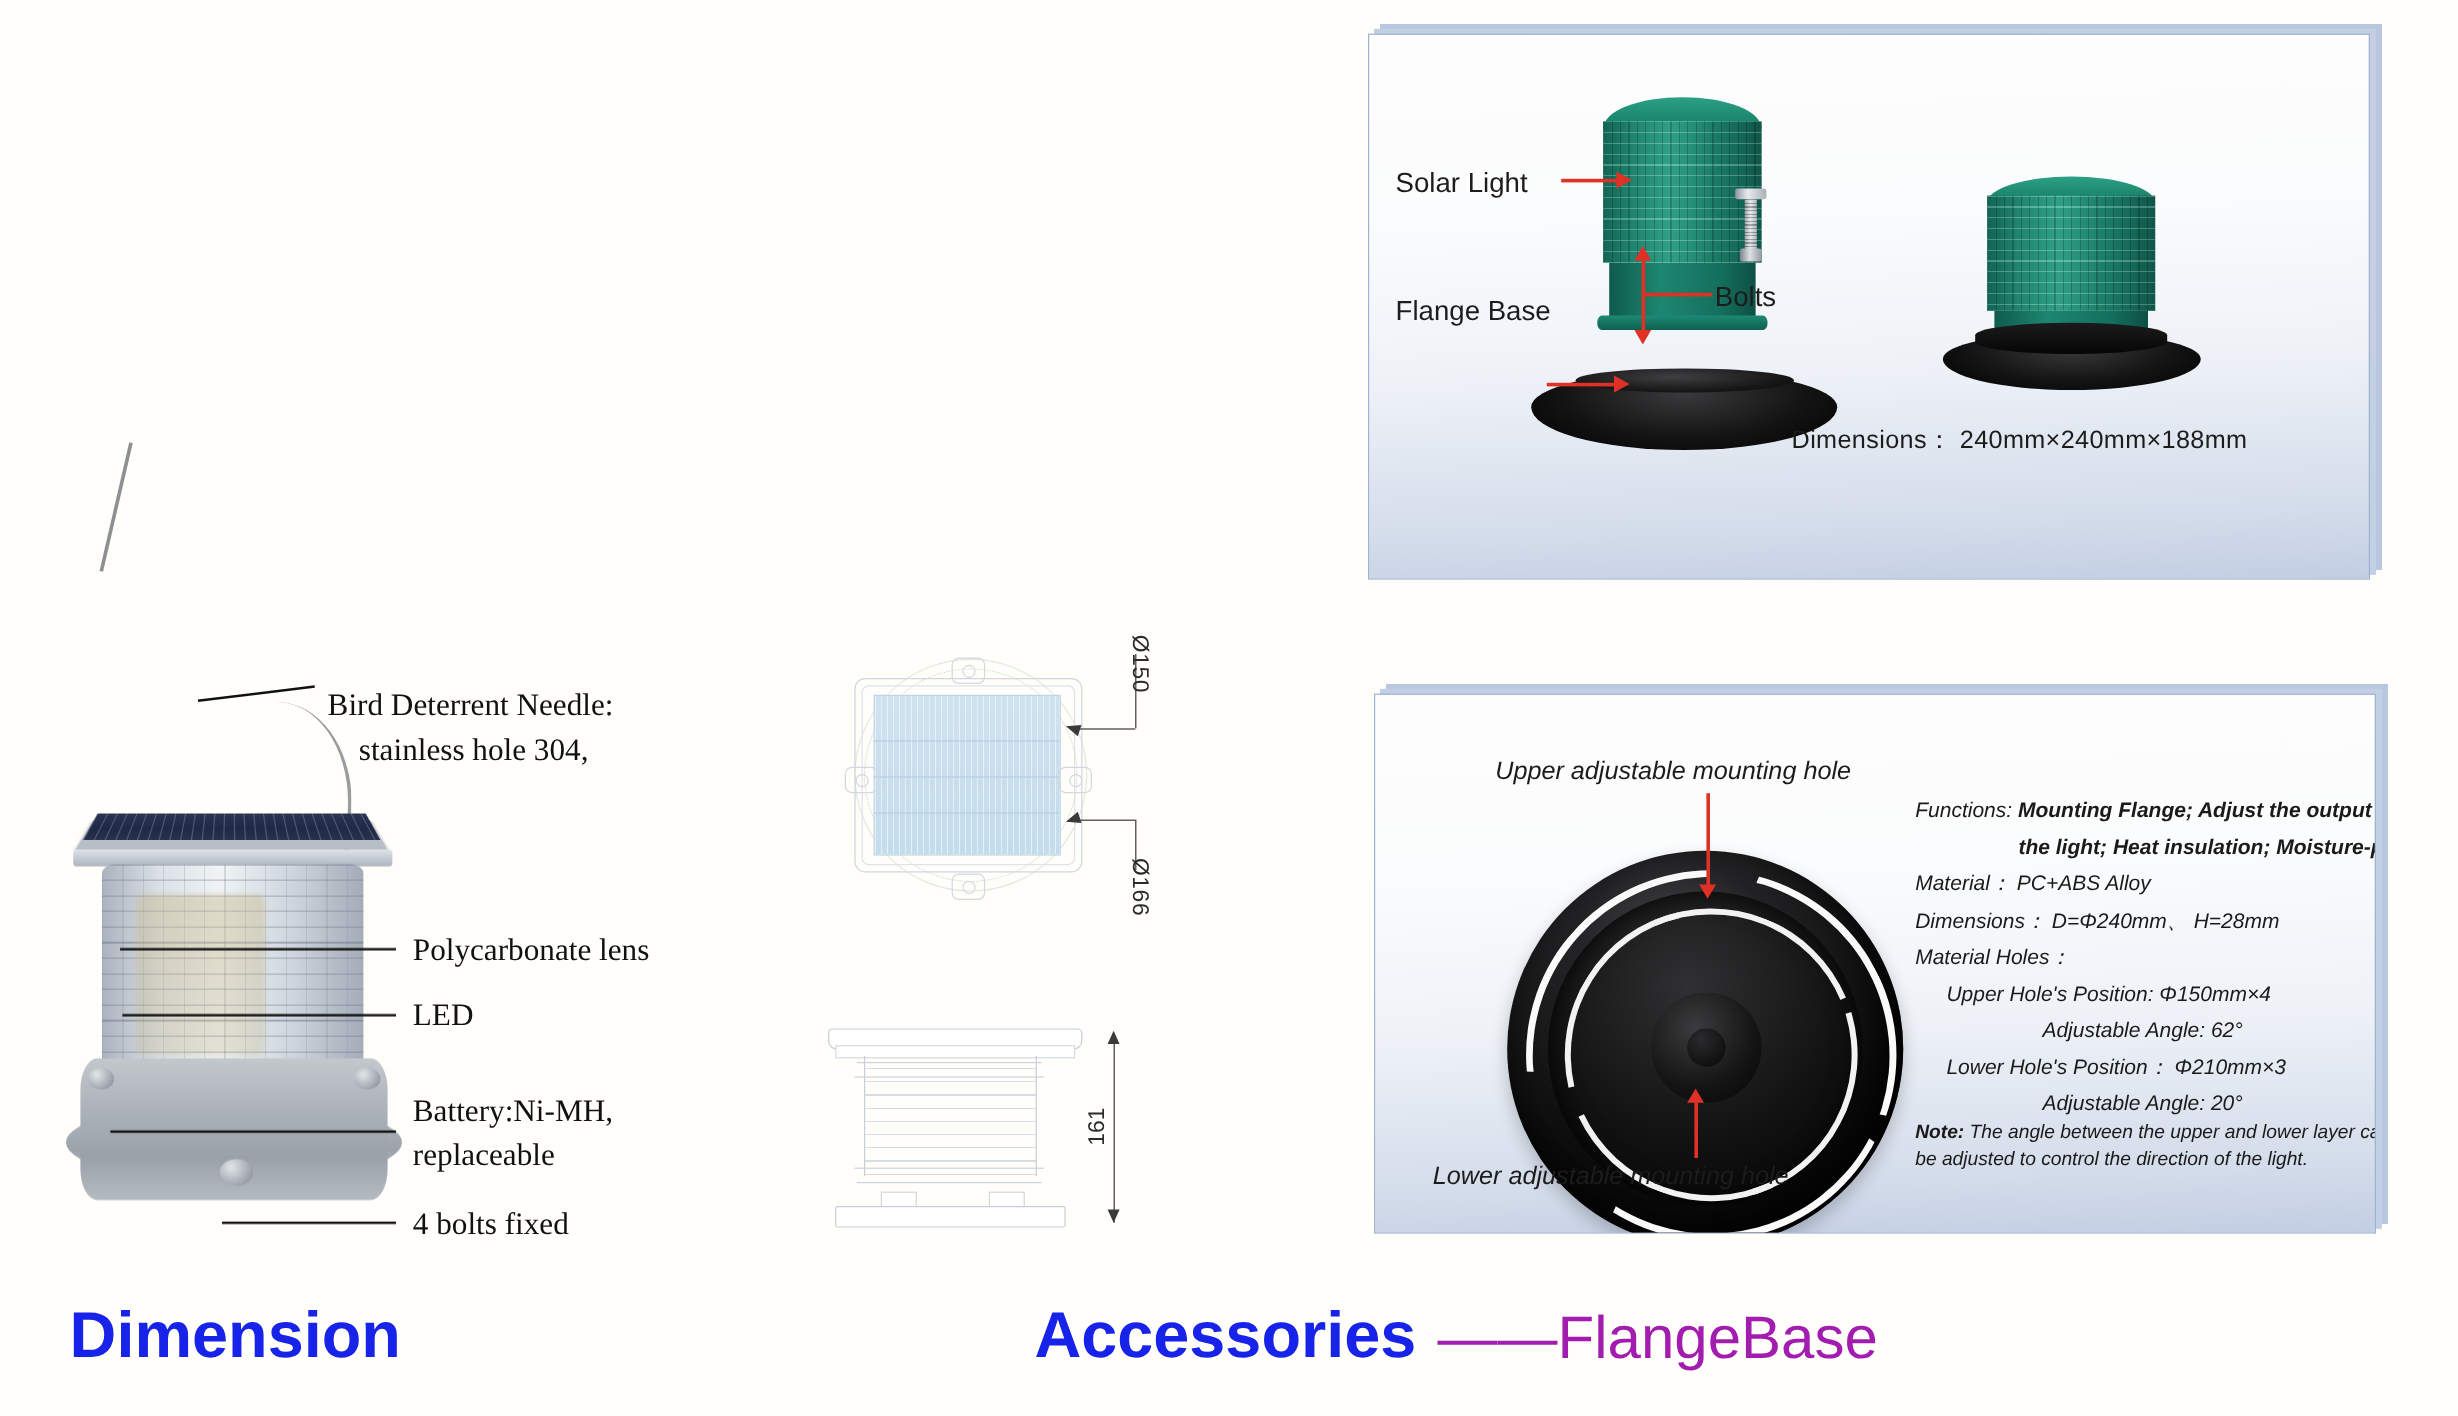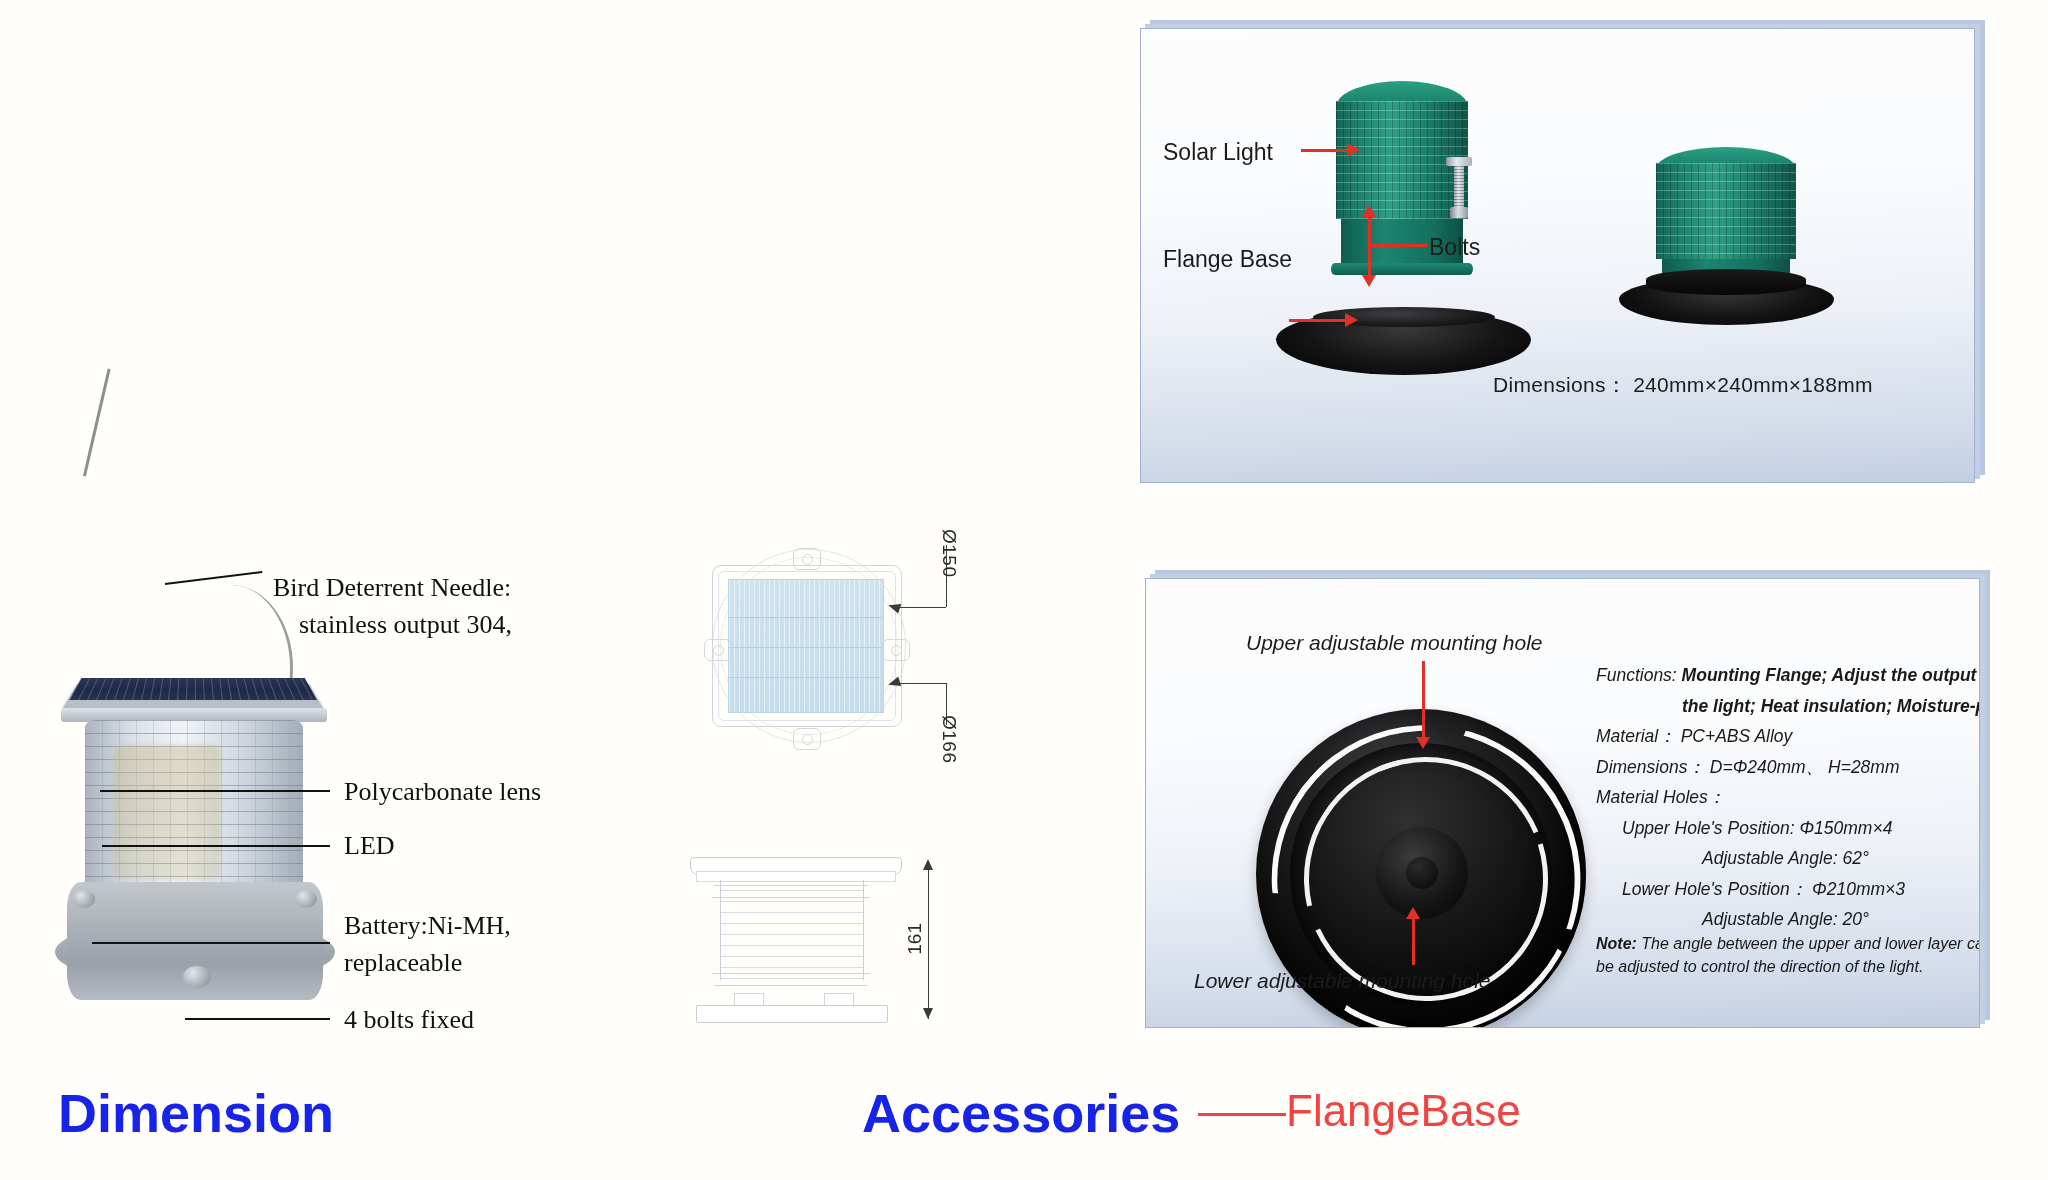--- a/index.html
+++ b/index.html
@@ -266,21 +266,21 @@
   .b{font-weight:bold;}
 
   
   .heading{
     position:absolute;font-family:"Liberation Sans",sans-serif;
     font-weight:bold;font-size:54px;white-space:nowrap;
   }
   .heading.blue{color:#1723e8;}
   .sub-heading{
     position:absolute;font-family:"Liberation Sans",sans-serif;
-    font-size:44px;color:#ef4444;white-space:nowrap;
+    font-size:50px;color:#a21caf;white-space:nowrap;
   }
 </style>
 </head>
 <body>
 
 <div class="slide">
 
   <div id="left-section">
 
     <div id="product-photo">
@@ -299,21 +299,21 @@
     </div>
 
     <div class="callout-line" style="left:165px;top:583px;width:98px;transform:rotate(-7deg);transform-origin:left center;"></div>
     <div class="callout-line" style="left:100px;top:790px;width:230px;"></div>
     <div class="callout-line" style="left:102px;top:845px;width:228px;"></div>
     <div class="callout-line" style="left:92px;top:942px;width:238px;"></div>
     <div class="callout-line" style="left:185px;top:1018px;width:145px;"></div>
 
     <div class="callout-text" style="left:273px;top:570px;">
       <div>Bird Deterrent Needle:</div>
-      <div style="padding-left:26px;">stainless output 304,</div>
+      <div style="padding-left:26px;">stainless hole 304,</div>
     </div>
 
     <div class="callout-text" style="left:344px;top:774px;">Polycarbonate lens</div>
 
     <div class="callout-text" style="left:344px;top:828px;">LED</div>
 
     <div class="callout-text" style="left:344px;top:908px;">
       <div>Battery:Ni-MH,</div>
       <div>replaceable</div>
     </div>
@@ -409,21 +409,21 @@
       <div class="panel-label" style="left:288px;top:205px;">Bolts</div>
       <div class="red-line" style="left:228px;top:215px;width:58px;height:3px;"></div>
       <div class="red-line" style="left:227px;top:186px;width:3px;height:62px;"></div>
       <div class="red-tri up" style="left:221px;top:176px;"></div>
       <div class="red-tri down" style="left:221px;top:246px;"></div>
 
       <div class="panel-label" style="left:22px;top:217px;">Flange Base</div>
       <div class="red-line" style="left:148px;top:290px;width:58px;height:3px;"></div>
       <div class="red-tri right" style="left:204px;top:284px;"></div>
 
-      <div class="dims-text" style="left:352px;top:342px;">Dimensions： 240mm×240mm×188mm</div>
+      <div class="dims-text" style="left:352px;top:323px;">Dimensions： 240mm×240mm×188mm</div>
     </div>
   </div>
 
   <div class="panel-wrap" style="left:1145px;top:578px;width:835px;height:450px;font-style:italic;">
     <div class="panel-back"></div>
     <div class="panel-back2"></div>
     <div class="panel">
 
       <div id="flange-disc">
         <div class="ring1"></div>

